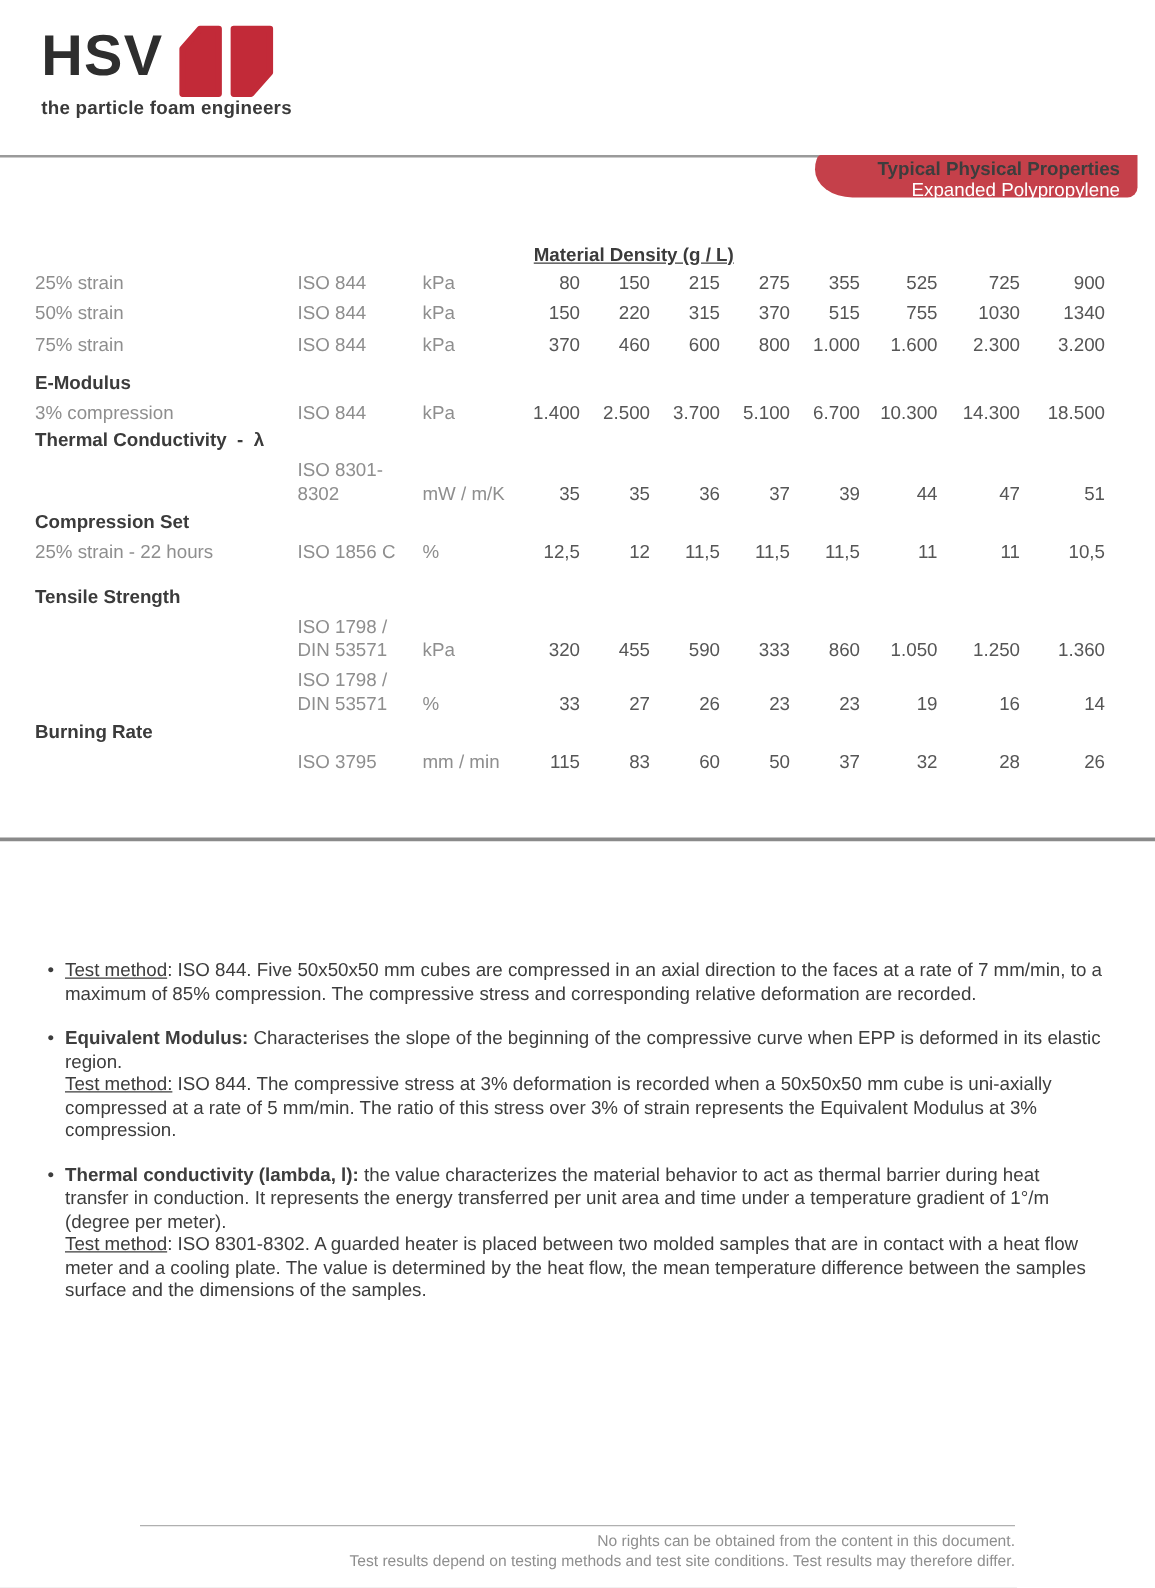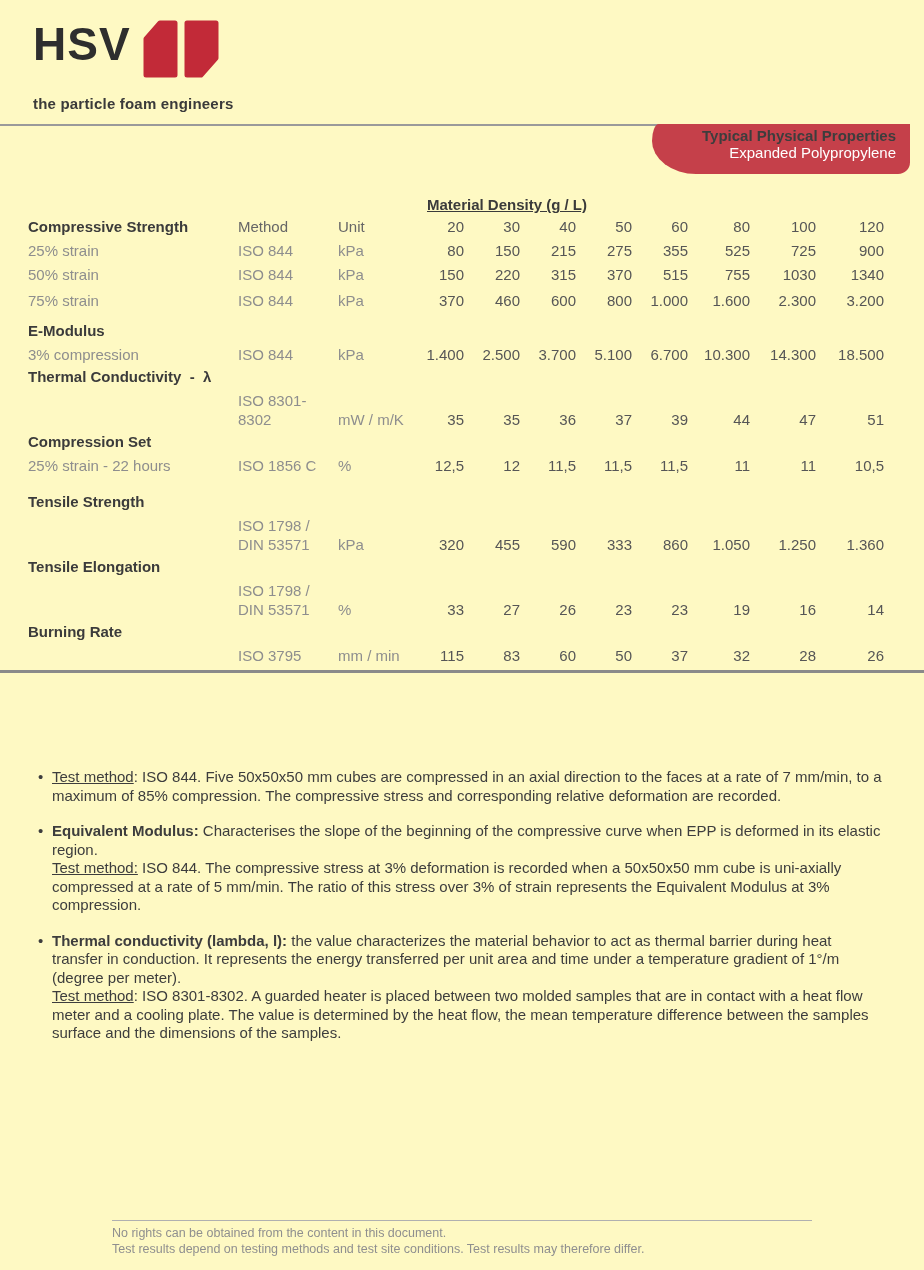--- a/index.html
+++ b/index.html
@@ -1,32 +1,32 @@
 <!DOCTYPE html>
 <html><head>
 <meta charset="utf-8">
 <title>Typical Physical Properties</title>
 <style>
   html,body{margin:0;padding:0;background:#e8e8e8;}
   .page{
-    position:relative;width:924px;height:1270px;margin:0 auto;background:#fef9c3;
+    position:relative;width:924px;height:1270px;margin:0 auto;background:#ffffff;
     overflow:hidden;font-family:"Liberation Sans","DejaVu Sans",sans-serif;color:#3b3b3b;
   }
   
   .logo{position:absolute;left:33px;top:16px;}
   .logo-top{display:flex;align-items:flex-start;gap:12px;}
   .logo-text{font-size:46px;font-weight:bold;color:#2e2e2e;letter-spacing:1px;line-height:56px;}
   .logo-mark{margin-top:4px;}
-  .tagline{font-size:15px;font-weight:bold;color:#3a3a3a;margin-top:17px;letter-spacing:0.2px;}
+  .tagline{font-size:15px;font-weight:bold;color:#3a3a3a;margin-top:0;letter-spacing:0.2px;}
   
   .top-rule{position:absolute;left:0;top:124px;width:660px;height:2px;background:#9a9a9a;}
   .bottom-rule{position:absolute;left:0;top:670px;width:924px;height:3px;background:#8a8a8a;}
   
   .banner{
-    position:absolute;left:652px;right:14px;top:124px;height:50px;
+    position:absolute;left:652px;right:14px;top:124px;height:34px;
     border-radius:8px 0 14px 52px / 20px 0 14px 39px;
     box-sizing:border-box;padding:3px 14px 0 0;text-align:right;
   }
   .banner-title{font-size:15px;font-weight:bold;color:#3d3d3d;line-height:17px;}
   .banner-subtitle{font-size:15px;color:#ffffff;line-height:17px;}
   
   .density-header{position:absolute;left:427px;top:196px;font-size:15px;font-weight:bold;color:#3b3b3b;text-decoration:underline;}
   .table-wrap{position:absolute;left:28px;top:212px;width:856px;}
   table.props{border-collapse:collapse;table-layout:fixed;width:856px;font-size:15px;}
   table.props td{padding:0;vertical-align:bottom;line-height:19px;overflow:hidden;}
@@ -42,21 +42,21 @@
   td.c-meth.dark,td.c-unit.dark{color:#666666;}
   td.c-num{color:#565656;text-align:right;}
   
   .bullets{position:absolute;left:38px;top:768px;width:845px;font-size:15px;line-height:18.5px;color:#3d3d3d;}
   .bullet-item{display:flex;margin-bottom:17px;}
   .marker{width:14px;flex:none;}
   .b-body{flex:1;}
   .bold{font-weight:bold;}
   .ul{text-decoration:underline;}
   
-  .footer{position:absolute;left:112px;top:1220px;width:700px;text-align:left;}
+  .footer{position:absolute;left:112px;top:1220px;width:700px;text-align:right;}
   .footer-rule{height:1px;background:#b0b0b0;margin-bottom:4px;}
   .footer-line{font-size:12.5px;color:#8f8f8f;line-height:16px;}
 </style>
 </head>
 <body>
 
 <div class="page">
 
   <div class="logo">
     <div class="logo-top">
@@ -86,33 +86,20 @@
         <col style="width:60px">
           <col style="width:56px">
           <col style="width:56px">
           <col style="width:56px">
         <col style="width:56px">
           <col style="width:62px">
           <col style="width:66px">
           <col style="width:68px">
       </colgroup>
       <tbody id="props-body">
-          <tr class="data hdr">
-            <td class="c-lbl bold">Compressive Strength</td>
-            <td class="c-meth dark">Method</td>
-            <td class="c-unit dark">Unit</td>
-            <td class="c-num">20</td>
-            <td class="c-num">30</td>
-            <td class="c-num">40</td>
-            <td class="c-num">50</td>
-            <td class="c-num">60</td>
-            <td class="c-num">80</td>
-            <td class="c-num">100</td>
-            <td class="c-num">120</td>
-          </tr>
           <tr class="data">
             <td class="c-lbl">25% strain</td>
             <td class="c-meth">ISO 844</td>
             <td class="c-unit">kPa</td>
             <td class="c-num">80</td>
             <td class="c-num">150</td>
             <td class="c-num">215</td>
             <td class="c-num">275</td>
             <td class="c-num">355</td>
             <td class="c-num">525</td>
@@ -244,33 +231,20 @@
             <td class="c-unit">kPa</td>
             <td class="c-num">320</td>
             <td class="c-num">455</td>
             <td class="c-num">590</td>
             <td class="c-num">333</td>
             <td class="c-num">860</td>
             <td class="c-num">1.050</td>
             <td class="c-num">1.250</td>
             <td class="c-num">1.360</td>
           </tr>
-          <tr class="section">
-            <td class="c-lbl bold">Tensile Elongation</td>
-            <td class="c-meth"></td>
-            <td class="c-unit"></td>
-            <td class="c-num"></td>
-            <td class="c-num"></td>
-            <td class="c-num"></td>
-            <td class="c-num"></td>
-            <td class="c-num"></td>
-            <td class="c-num"></td>
-            <td class="c-num"></td>
-            <td class="c-num"></td>
-          </tr>
           <tr class="data">
             <td class="c-lbl"></td>
             <td class="c-meth">ISO 1798 /
 DIN 53571</td>
             <td class="c-unit">%</td>
             <td class="c-num">33</td>
             <td class="c-num">27</td>
             <td class="c-num">26</td>
             <td class="c-num">23</td>
             <td class="c-num">23</td>

